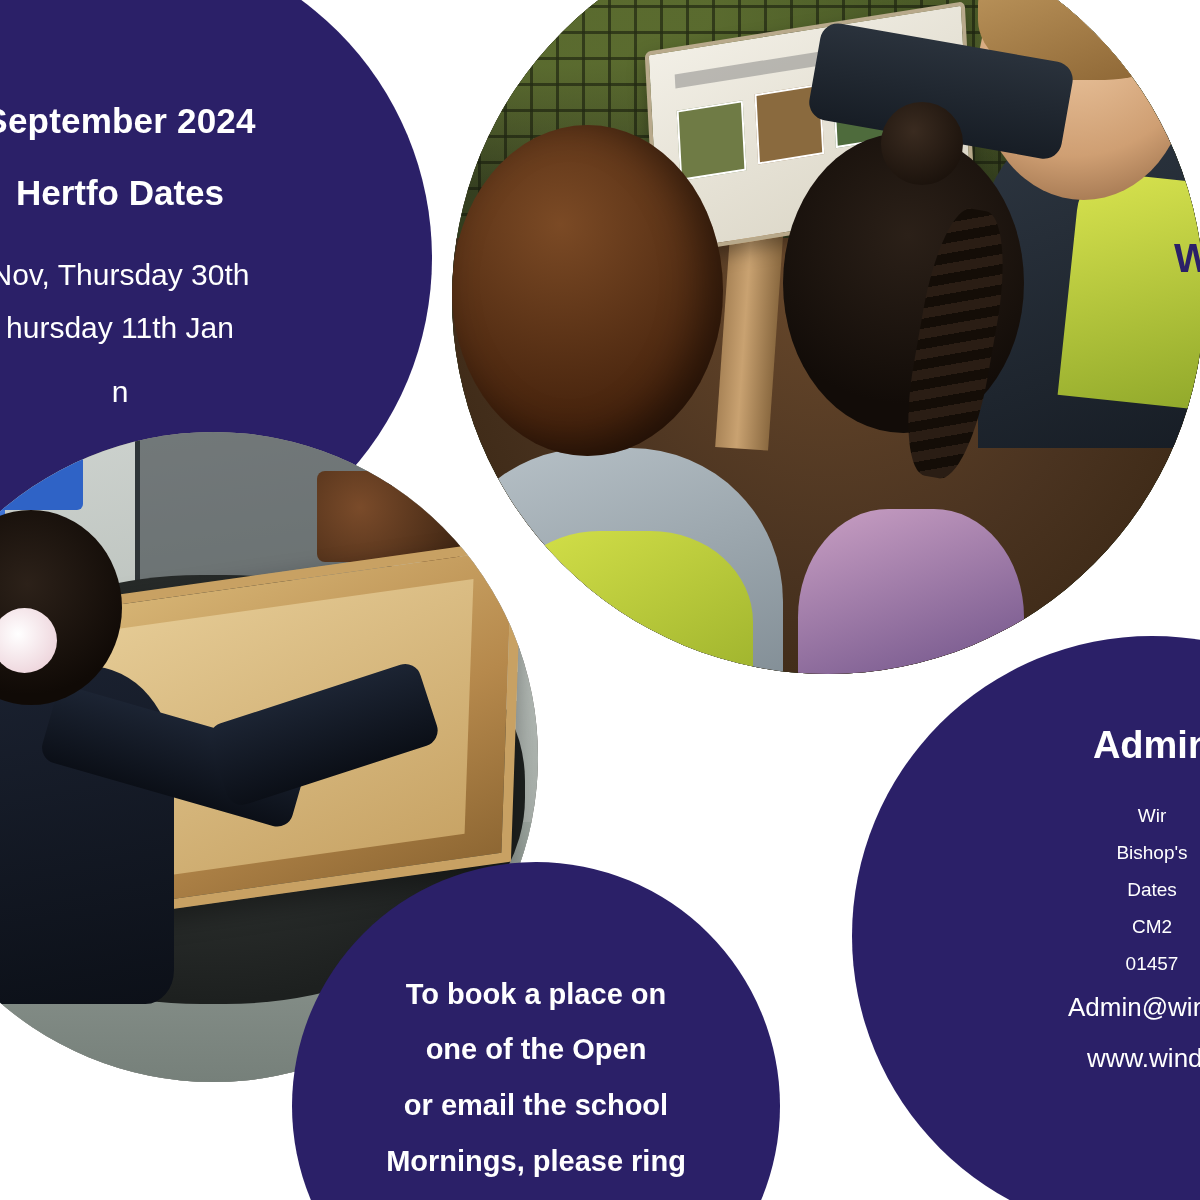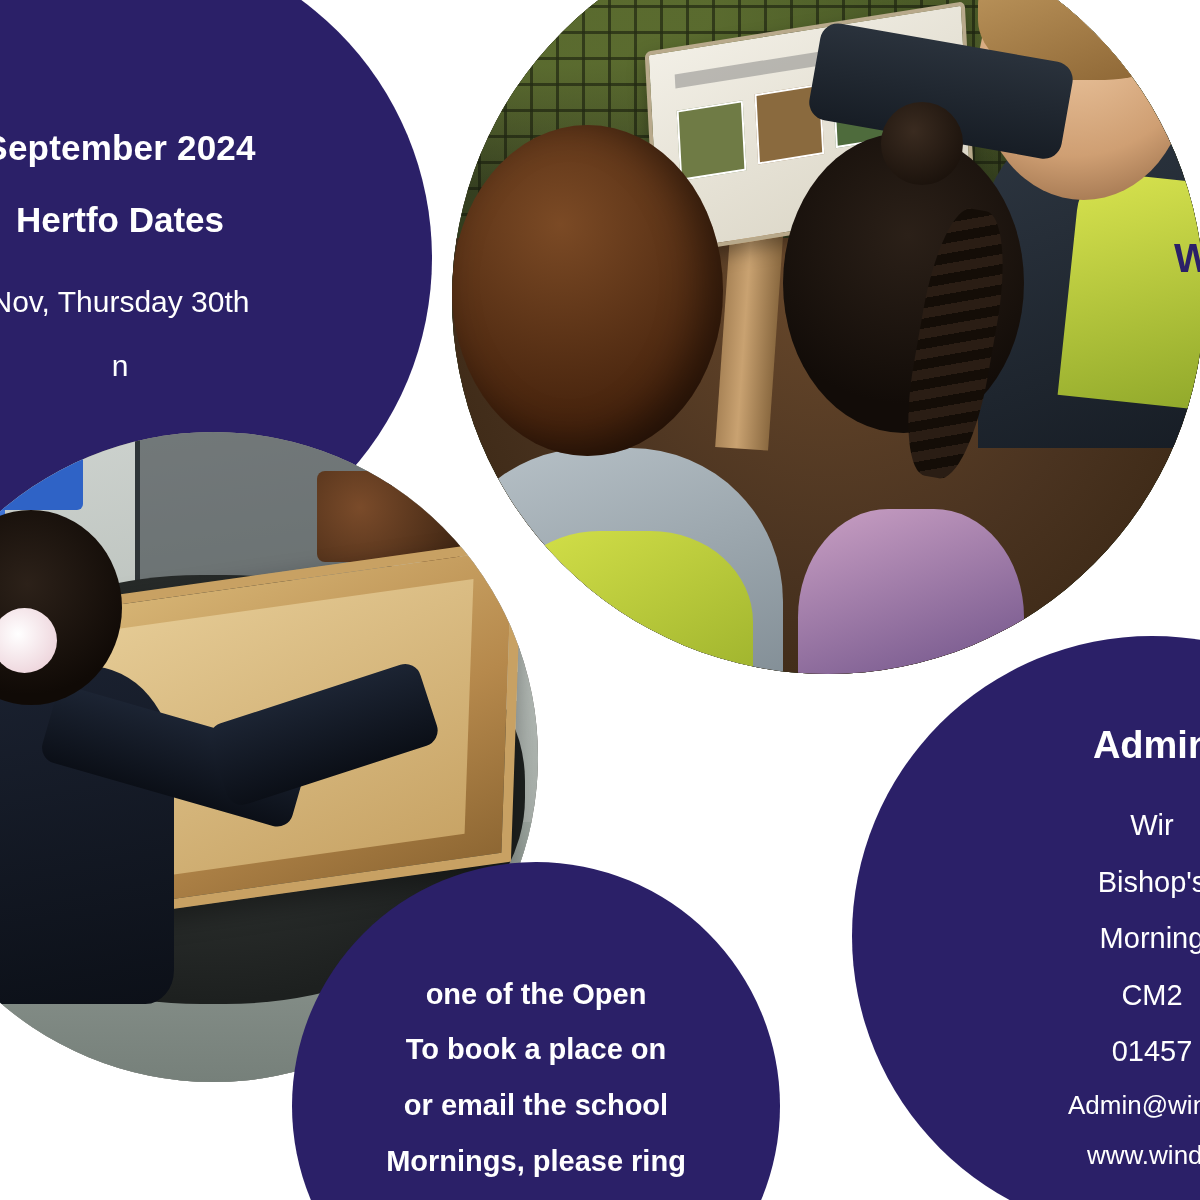--- a/index.html
+++ b/index.html
@@ -320,21 +320,21 @@
     flex-direction: column;
     align-items: center;
   }
   .contact-title {
     font-size: 38px;
     font-weight: bold;
     margin-bottom: 30px;
     white-space: nowrap;
   }
   .contact-line {
-    font-size: 29px;
+    font-size: 19px;
     line-height: 1.95;
     white-space: nowrap;
   }
   .contact-line.small {
     font-size: 26px;
   }
 
   
   #corner-mark {
     position: absolute;
@@ -352,20 +352,21 @@
 </head>
 <body>
 
 <div class="canvas">
 
   <div class="bubble text" id="dates-bubble">
     <div class="inner">
       <div class="dates-heading-1">September 2024</div>
       <div class="dates-heading-2">Hertfo Dates</div>
       <div class="dates-line">Nov, Thursday 30th</div>
+      <div class="dates-line spaced">hursday 11th Jan</div>
       <div class="dates-line last">n</div>
     </div>
   </div>
 
   <div class="bubble" id="photo-top">
     <div class="scene">
       <div class="p1-bg"></div>
       <div class="p1-foliage"></div>
       <div class="p1-fence"></div>
       <div class="p1-ground"></div>
@@ -405,33 +406,33 @@
       </div>
       <div class="p2-body"></div>
       <div class="p2-arm"></div>
       <div class="p2-arm2"></div>
       <div class="p2-head"></div>
       <div class="p2-flower"></div>
     </div>
   </div>
 
   <div class="bubble text" id="booking-bubble">
+    <div class="booking-line">To book a place on</div>
     <div class="booking-line">one of the Open</div>
-    <div class="booking-line">To book a place on</div>
     <div class="booking-line">or email the school</div>
     <div class="booking-line">Mornings, please ring</div>
     <div class="booking-line">office</div>
   </div>
 
   <div class="bubble text" id="contact-bubble">
     <div class="inner">
       <div class="contact-title">Admin</div>
       <div class="contact-line">Wir</div>
       <div class="contact-line">Bishop's</div>
-      <div class="contact-line">Morning</div>
+      <div class="contact-line">Dates</div>
       <div class="contact-line">CM2</div>
       <div class="contact-line">01457</div>
       <div class="contact-line small">Admin@windh</div>
       <div class="contact-line small">www.windh</div>
     </div>
   </div>
 
   <div id="corner-mark">W</div>
 
 </div>

